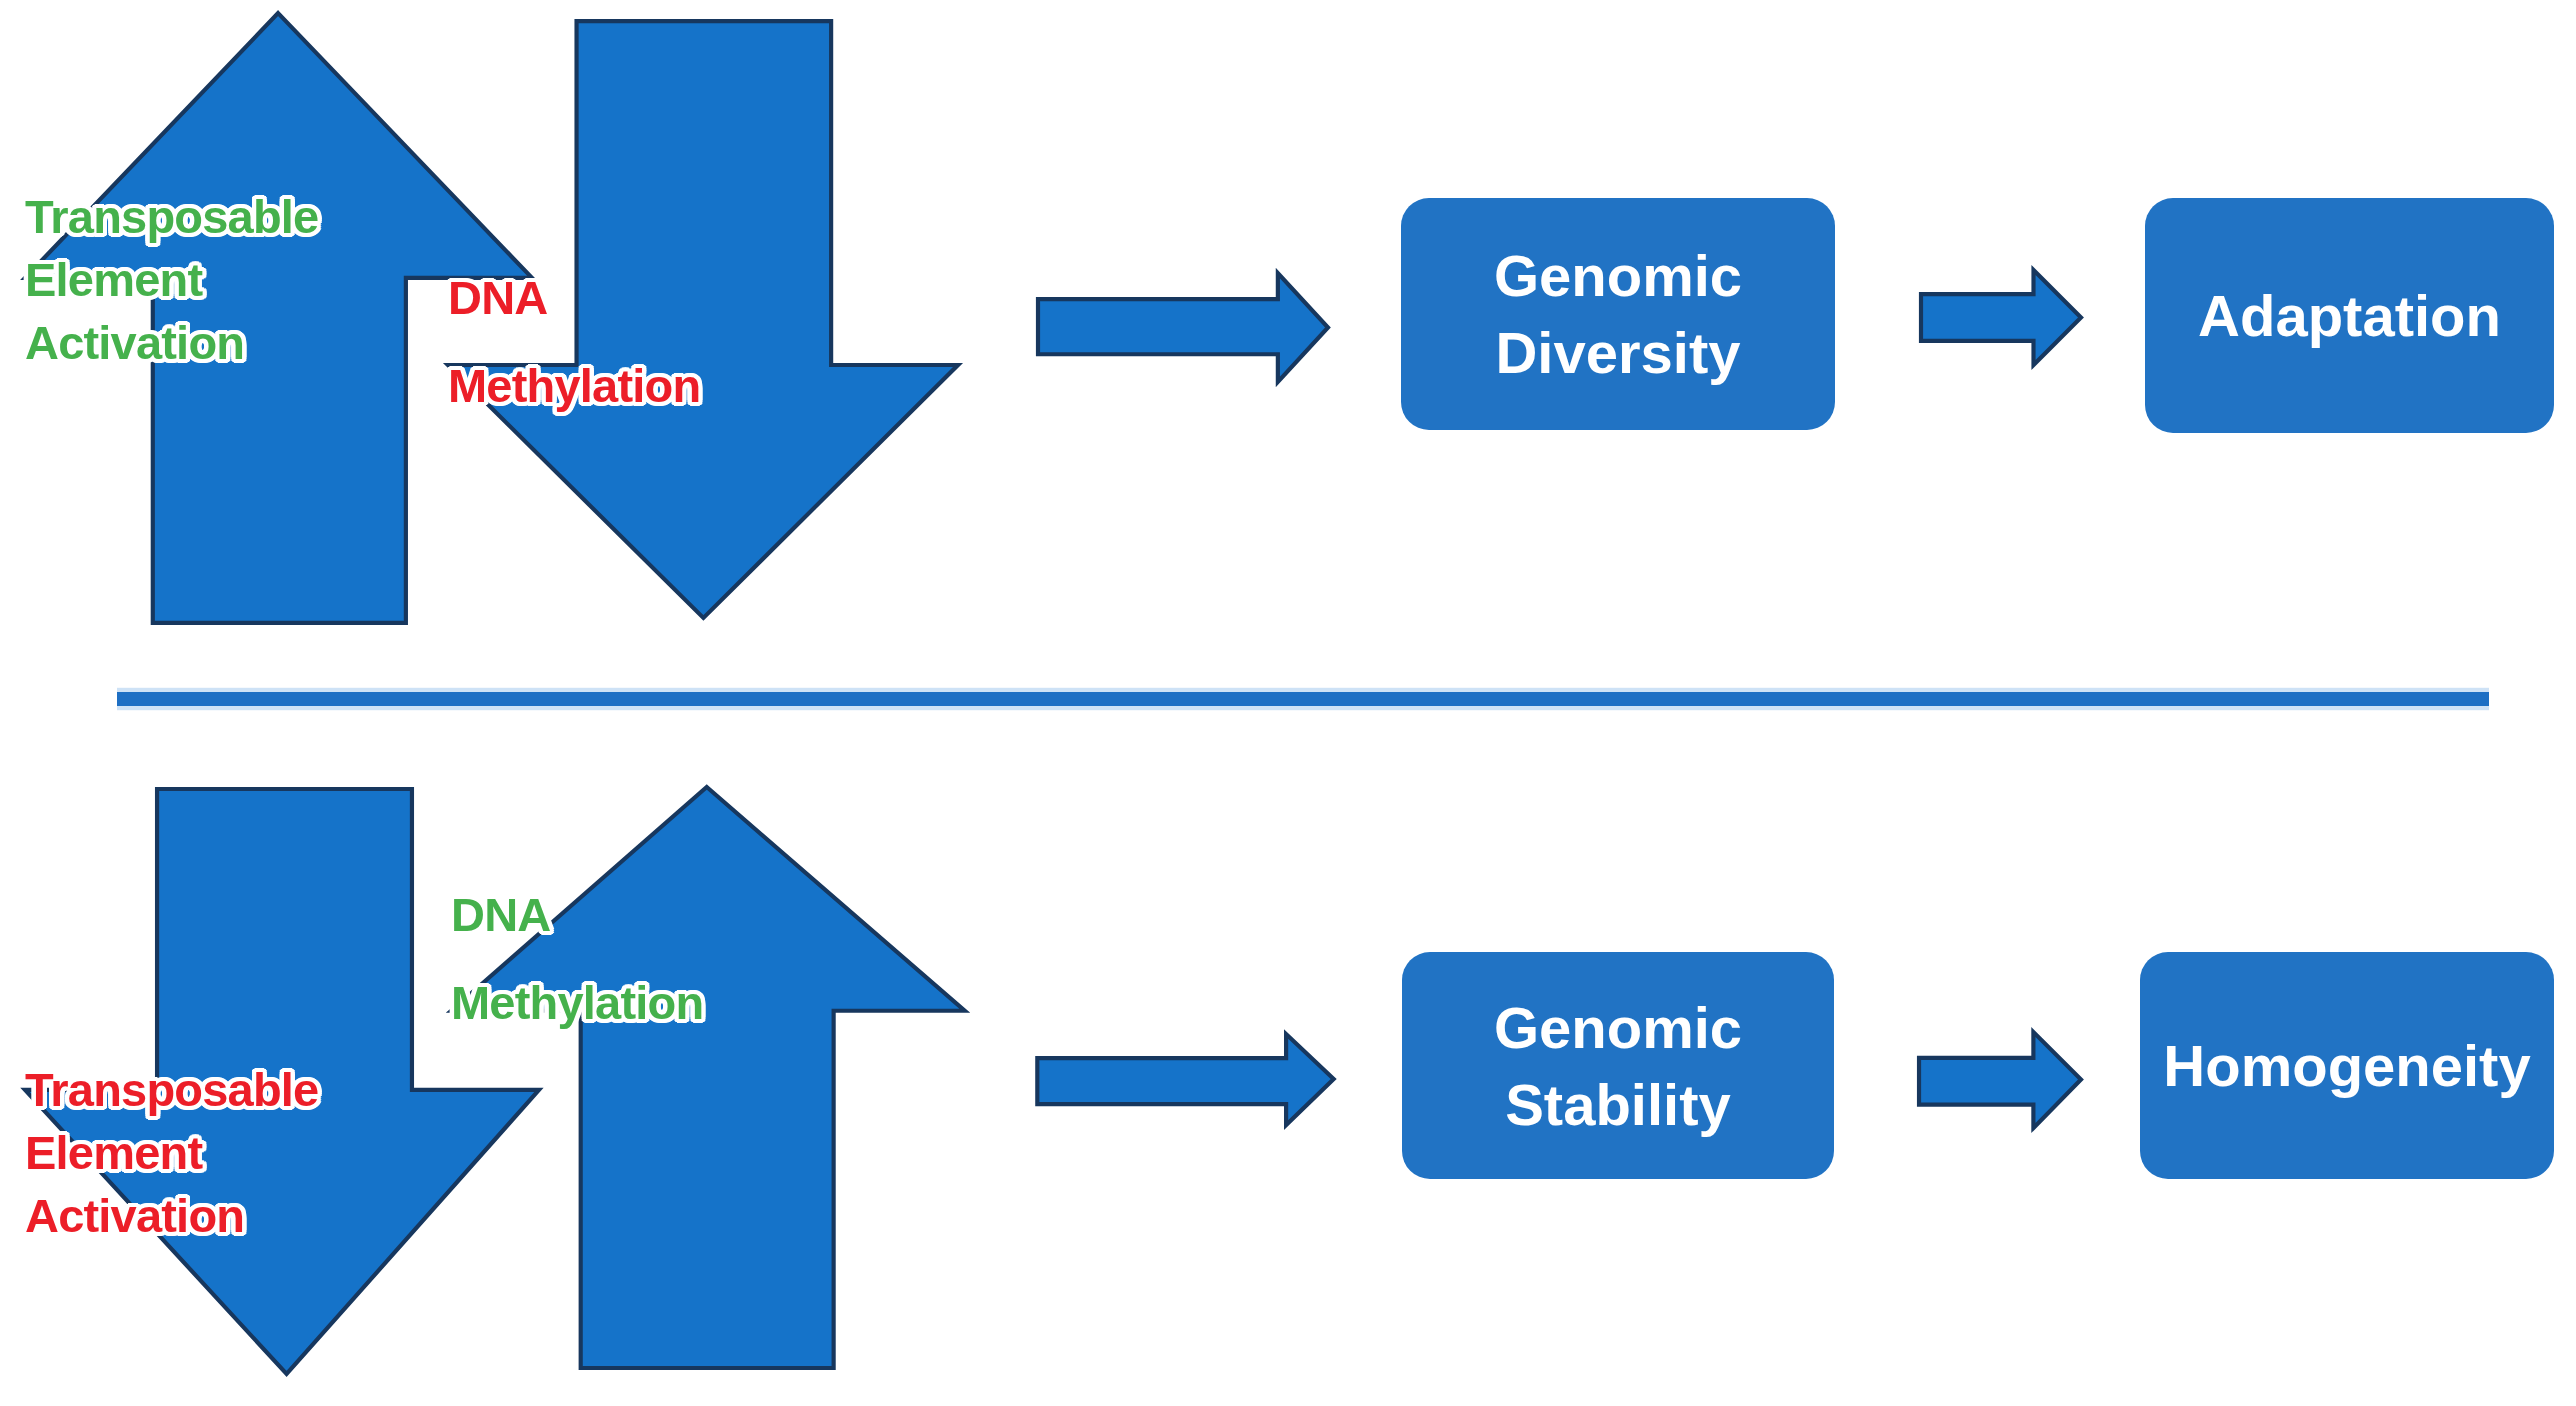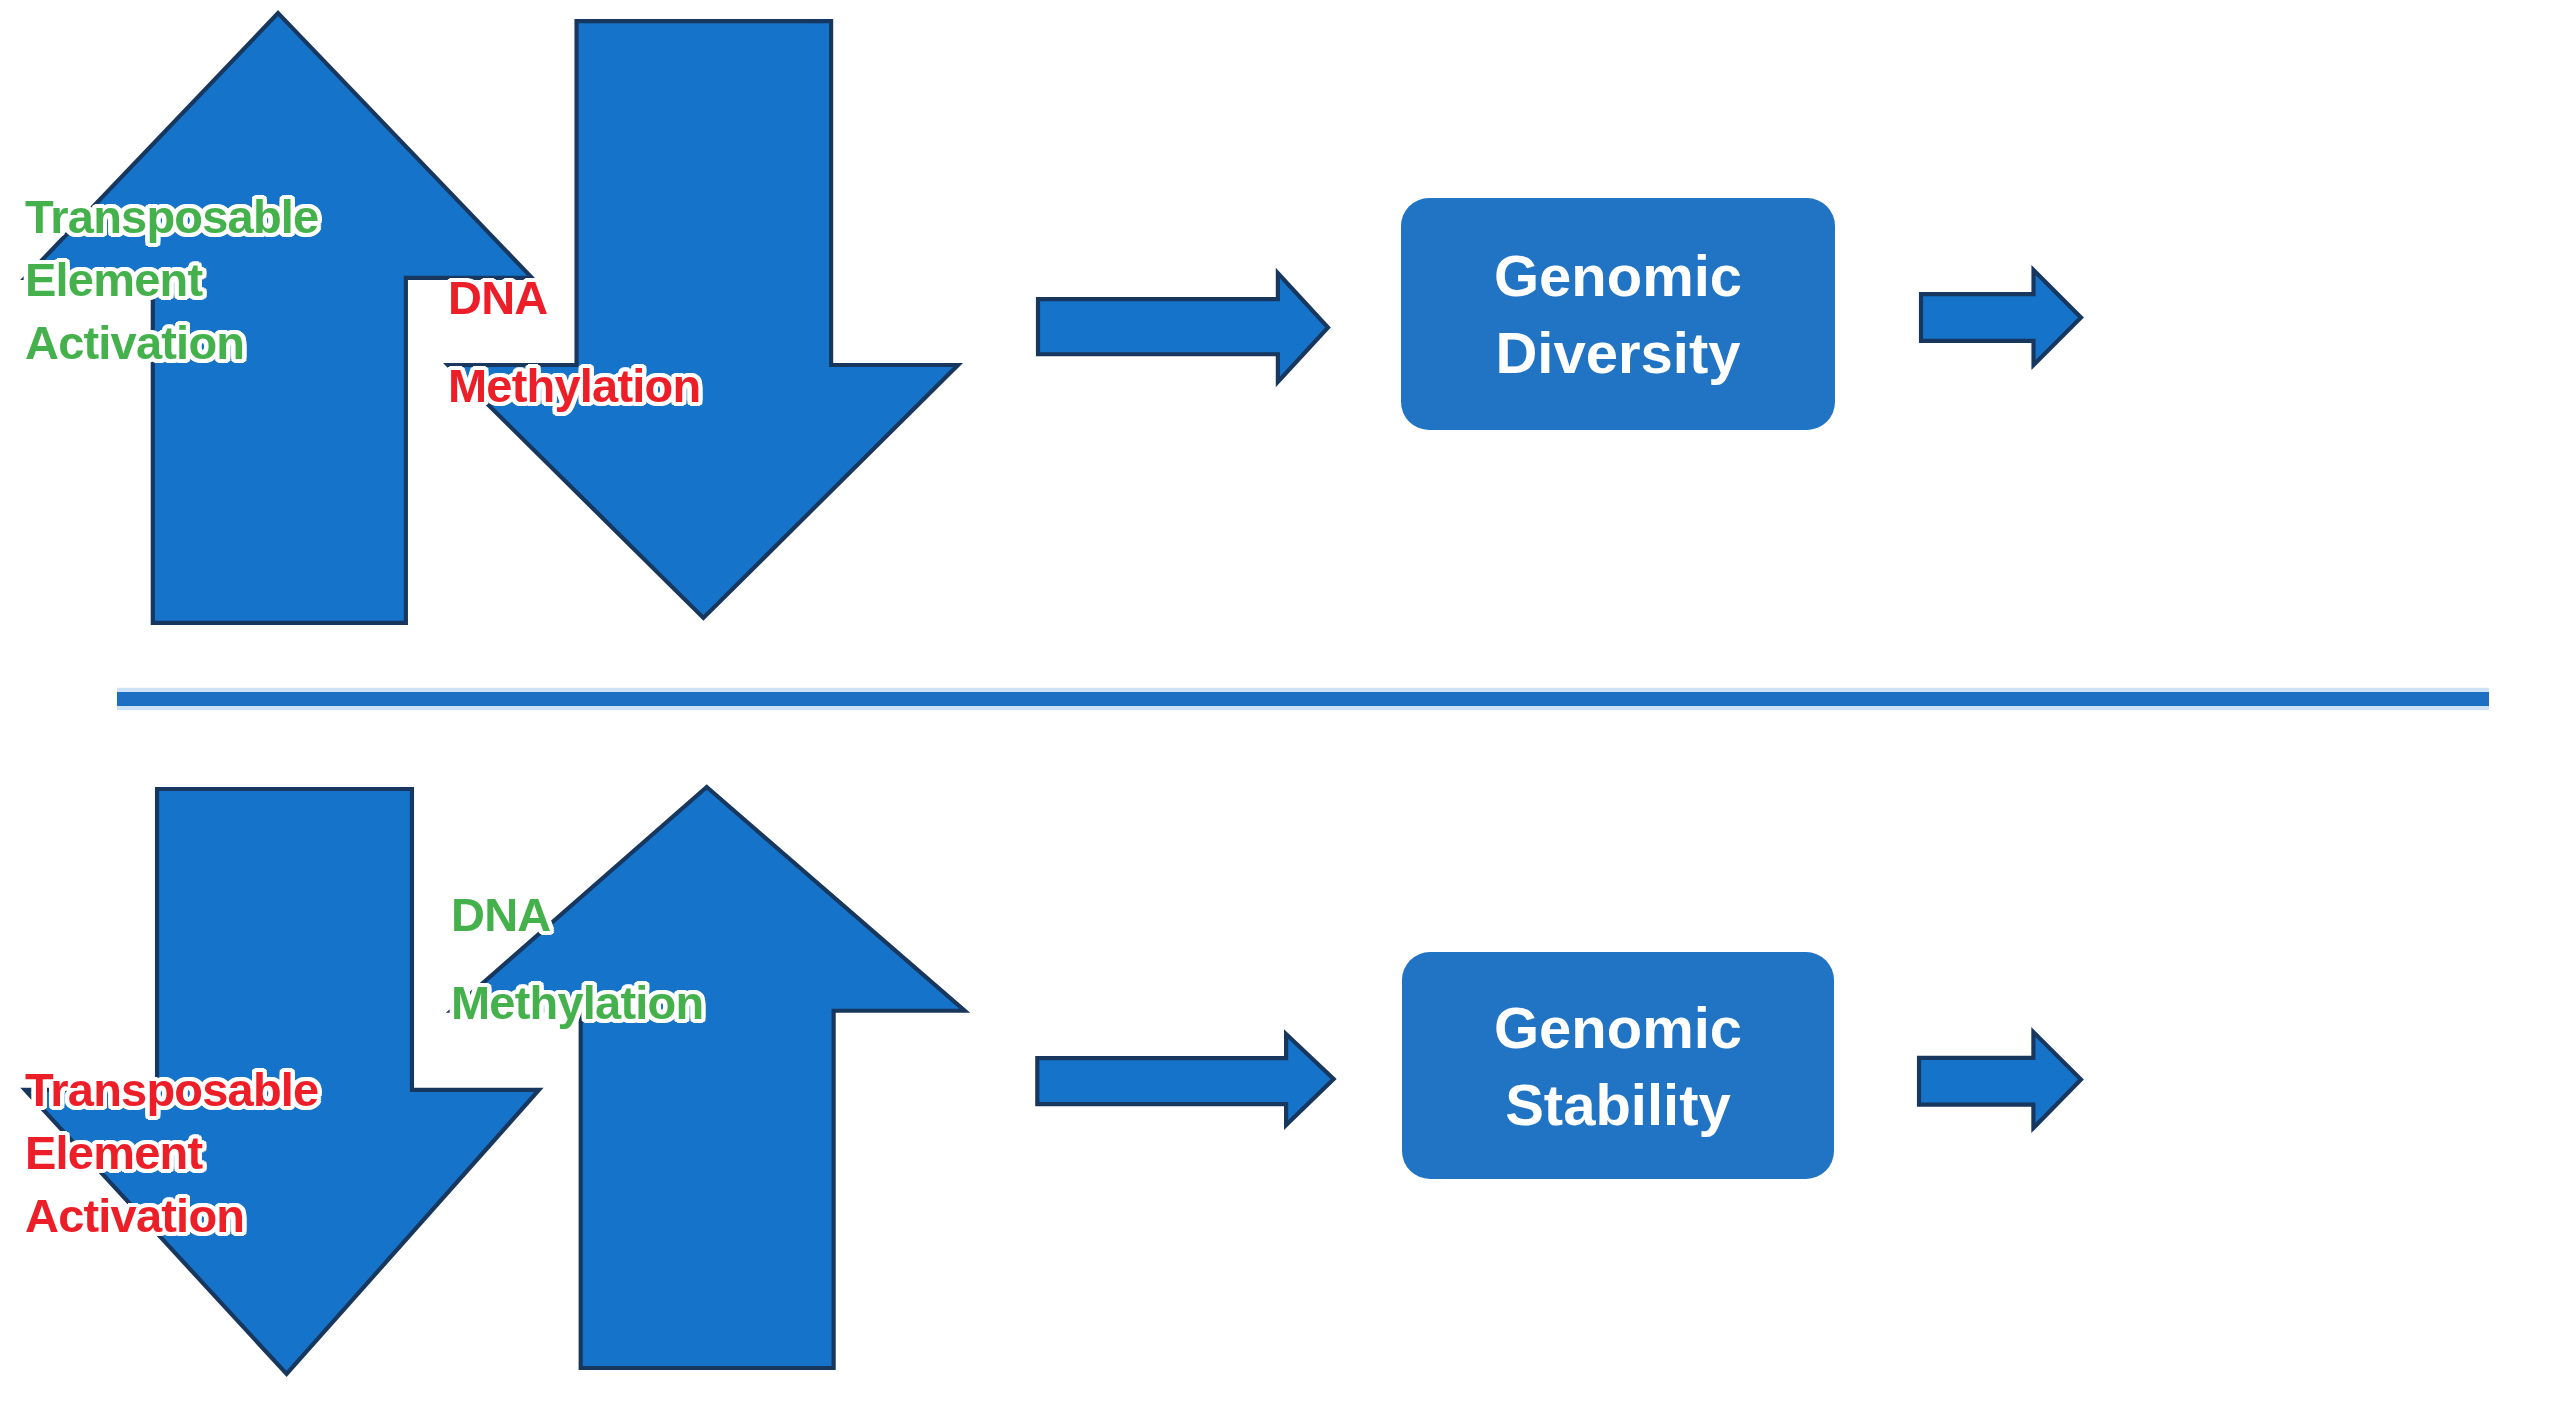--- a/index.html
+++ b/index.html
@@ -78,20 +78,21 @@
     <polygon points="0,31 287,31 287,0 347,65 287,130 287,97 0,97"></polygon>
   </svg>
 
   <div class="outcome-box" style="left:1401px;top:198px;width:434px;height:232px;">Genomic
 Diversity</div>
 
   <svg class="shape" style="left:1921px;top:270px;" width="160" height="95" viewBox="0 0 192 114">
     <polygon points="0,29 135,29 135,0 192,57 135,114 135,85 0,85"></polygon>
   </svg>
 
+  <div class="outcome-box" style="left:2145px;top:198px;width:409px;height:235px;">Adaptation</div>
 
   <div class="divider"></div>
 
   <svg class="shape" style="left:25px;top:789px;" width="514" height="585" viewBox="0 0 615 700">
     <polygon points="158,0 463,0 463,360 615,360 313,700 0,360 158,360"></polygon>
   </svg>
   <div class="arrow-label label-red" style="left:25px;top:1058px;width:514px;">Transposable
 Element
 Activation</div>
 
@@ -105,15 +106,16 @@
     <polygon points="0,29 298,29 298,0 355,54 298,109 298,84 0,84"></polygon>
   </svg>
 
   <div class="outcome-box" style="left:1402px;top:952px;width:432px;height:227px;">Genomic
 Stability</div>
 
   <svg class="shape" style="left:1919px;top:1032px;" width="162" height="96" viewBox="0 0 194 115">
     <polygon points="0,31 137,31 137,0 194,57 137,115 137,87 0,87"></polygon>
   </svg>
 
+  <div class="outcome-box" style="left:2140px;top:952px;width:414px;height:227px;">Homogeneity</div>
 
 </div>
 
 
 </body></html>

